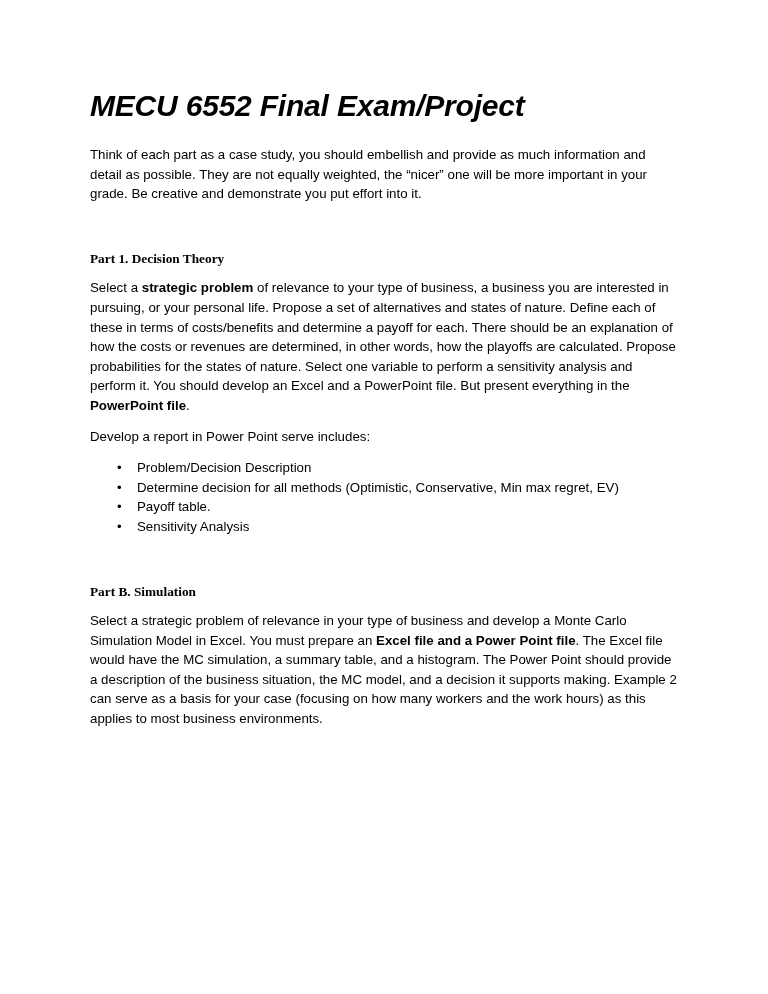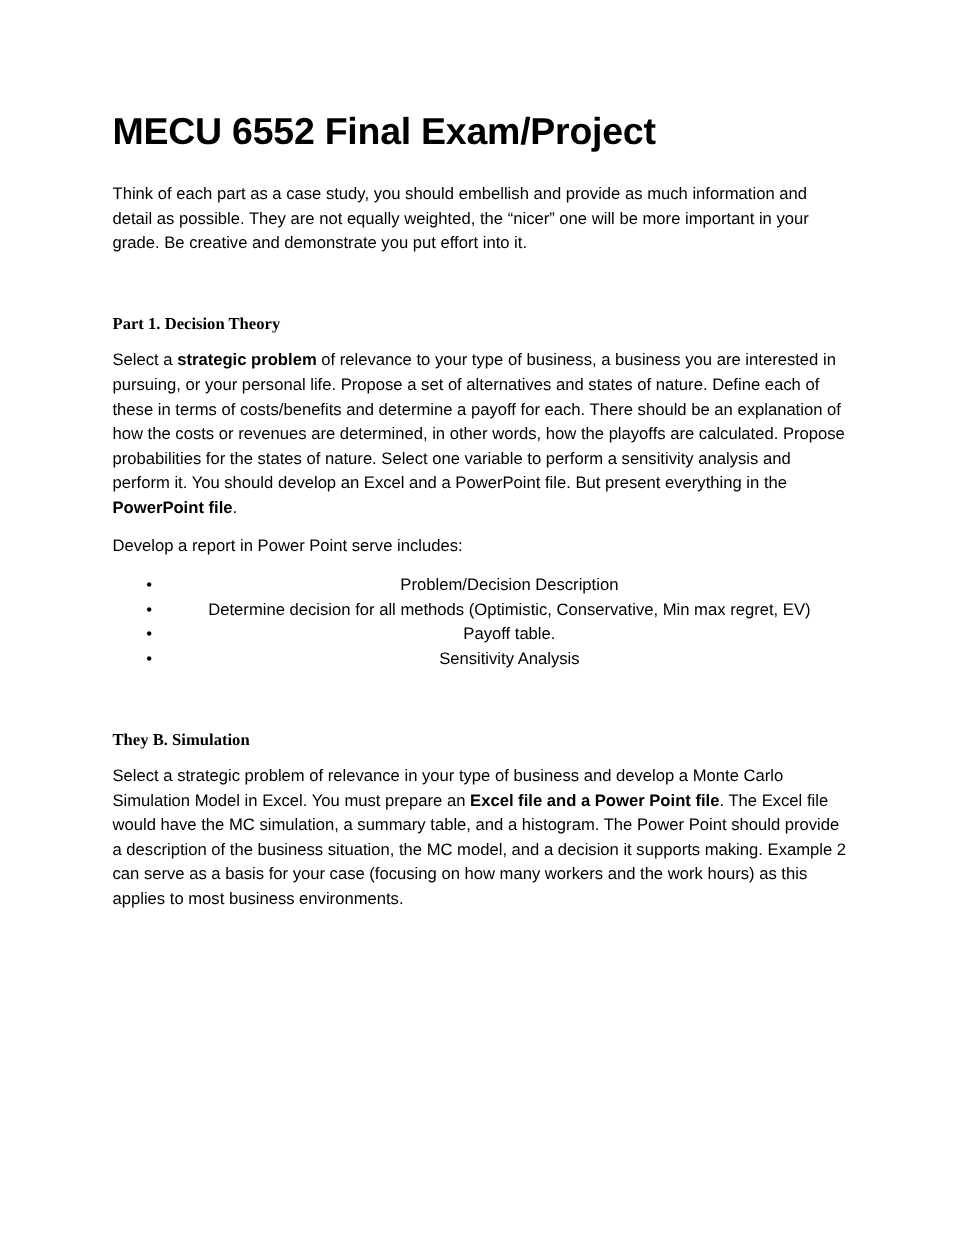--- a/index.html
+++ b/index.html
@@ -21,38 +21,38 @@
     overflow: hidden;
   }
   h1.doc-title {
     font-family: "Liberation Sans", sans-serif;
     font-size: 30px;
     line-height: 36px;
     font-weight: 700;
     letter-spacing: -0.2px;
     margin: 0 0 21px 0;
     color: #000000;
+    font-style: italic;
   }
   p.para {
     margin: 0 0 11px 0;
   }
   h2.section-heading {
     font-size: 13.3px;
     line-height: 19.6px;
     font-weight: 700;
     margin: 45px 0 10px 0;
     color: #000000;
     font-family: Liberation Serif, serif;
   }
   strong { font-weight: 700; }
   ul.bullet-list {
     list-style: none;
     margin: 12px 0 11px 0;
     padding: 0 0 0 47px;
-    text-align: center;
   }
   ul.bullet-list li {
     position: relative;
     line-height: 19.6px;
   }
   ul.bullet-list li::before {
     content: "\2022";
     position: absolute;
     left: -20px;
     top: 0;
@@ -74,17 +74,17 @@
 
   <p class="para">Develop a report in Power Point serve includes:</p>
 
   <ul class="bullet-list">
     <li>Problem/Decision Description</li>
     <li>Determine decision for all methods (Optimistic, Conservative, Min max regret, EV)</li>
     <li>Payoff table.</li>
     <li>Sensitivity Analysis</li>
   </ul>
 
-  <h2 class="section-heading">They B. Simulation</h2>
+  <h2 class="section-heading">Part B. Simulation</h2>
 
   <p class="para"><span>Select a strategic problem of relevance in your type of business and develop a Monte Carlo Simulation Model in Excel. You must prepare an </span><strong>Excel file and a Power Point file</strong><span>. The Excel file would have the MC simulation, a summary table, and a histogram. The Power Point should provide a description of the business situation, the MC model, and a decision it supports making. Example 2 can serve as a basis for your case (focusing on how many workers and the work hours) as this applies to most business environments.</span></p>
 
 </div>
 
 </body></html>

